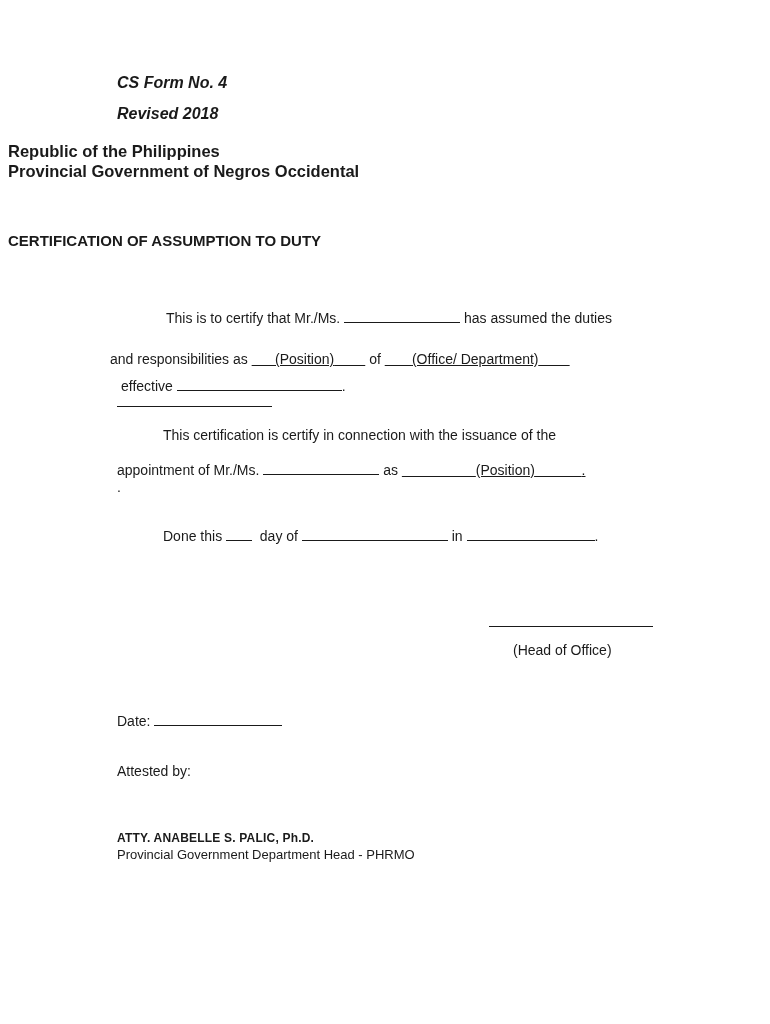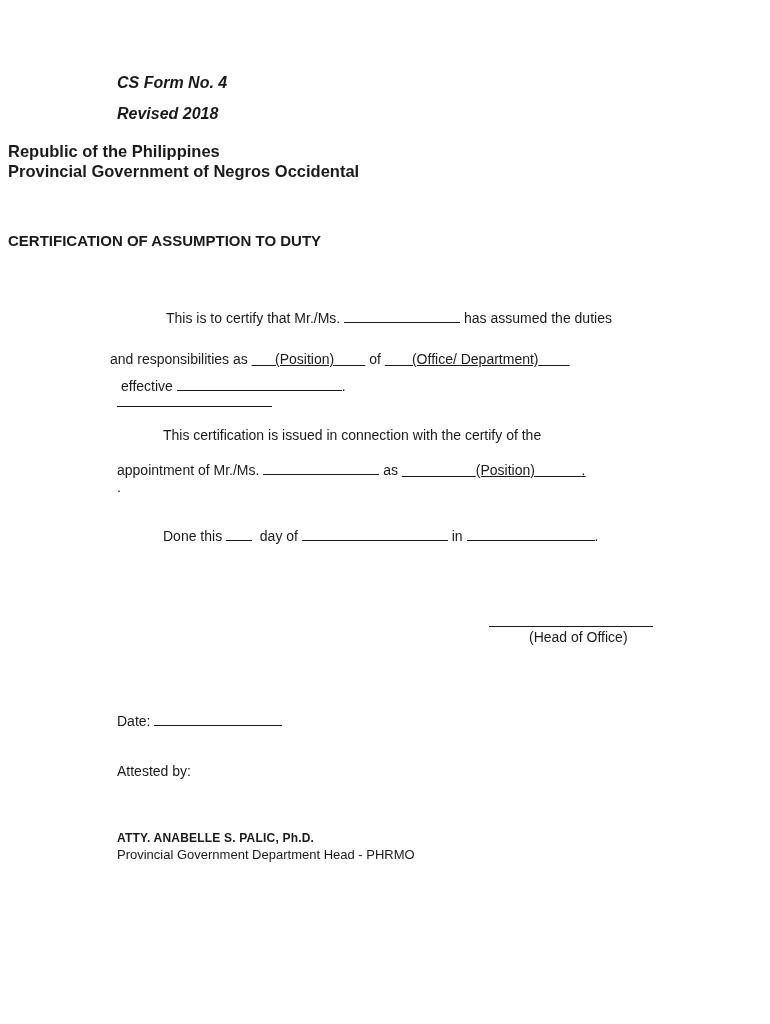--- a/index.html
+++ b/index.html
@@ -40,41 +40,41 @@
   <span>of</span>
   <span class="ul" style="white-space:pre;">&nbsp;&nbsp;&nbsp;&nbsp;&nbsp;&nbsp;&nbsp;<span>(Office/ Department)</span>&nbsp;&nbsp;&nbsp;&nbsp;&nbsp;&nbsp;&nbsp;&nbsp;</span>
 </div>
 
 <div class="abs body" style="left:121px; top:377px;">
   <span>effective</span>
   <span class="blank" style="width:165px;"></span><span>.</span>
 </div>
 <div class="line" style="left:117px; top:406px; width:155px;"></div>
 
-<div class="abs body" style="left:163px; top:427px;">This certification is issued in connection with the certify of the</div>
+<div class="abs body" style="left:163px; top:427px;">This certification is certify in connection with the issuance of the</div>
 
 <div class="abs body" style="left:117px; top:461px;">
   <span>appointment of Mr./Ms.</span>
   <span class="blank" style="width:116px;"></span>
   <span>as</span>
   <span class="ul" style="white-space:pre;">&nbsp;&nbsp;&nbsp;&nbsp;&nbsp;&nbsp;&nbsp;&nbsp;&nbsp;&nbsp;&nbsp;&nbsp;&nbsp;&nbsp;&nbsp;&nbsp;&nbsp;&nbsp;&nbsp;<span>(Position)</span>&nbsp;&nbsp;&nbsp;&nbsp;&nbsp;&nbsp;&nbsp;&nbsp;&nbsp;&nbsp;&nbsp;&nbsp;<span>.</span></span>
 </div>
 <div class="abs body" style="left:117px; top:479px;">.</div>
 
 <div class="abs body" style="left:163px; top:527px;">
   <span>Done this</span>
   <span class="blank" style="width:26px;"></span>&nbsp;
   <span>day of</span>
   <span class="blank" style="width:146px;"></span>
   <span>in</span>
   <span class="blank" style="width:128px;"></span><span>.</span>
 </div>
 
 <div class="line" style="left:489px; top:626px; width:164px;"></div>
-<div class="abs body" style="left:513px; top:629px;margin-left:16px;">(Head of Office)</div>
+<div class="abs body" style="left:513px; top:642px;">(Head of Office)</div>
 
 <div class="abs body" style="left:117px; top:712px;">
   <span>Date:</span>
   <span class="blank" style="width:128px;"></span>
 </div>
 
 <div class="abs body" style="left:117px; top:763px;">Attested by:</div>
 <div class="abs sig-name" style="left:117px; top:831px;">ATTY. ANABELLE S. PALIC, Ph.D.</div>
 <div class="abs sig-title" style="left:117px; top:847px;">Provincial Government Department Head - PHRMO</div>
 

